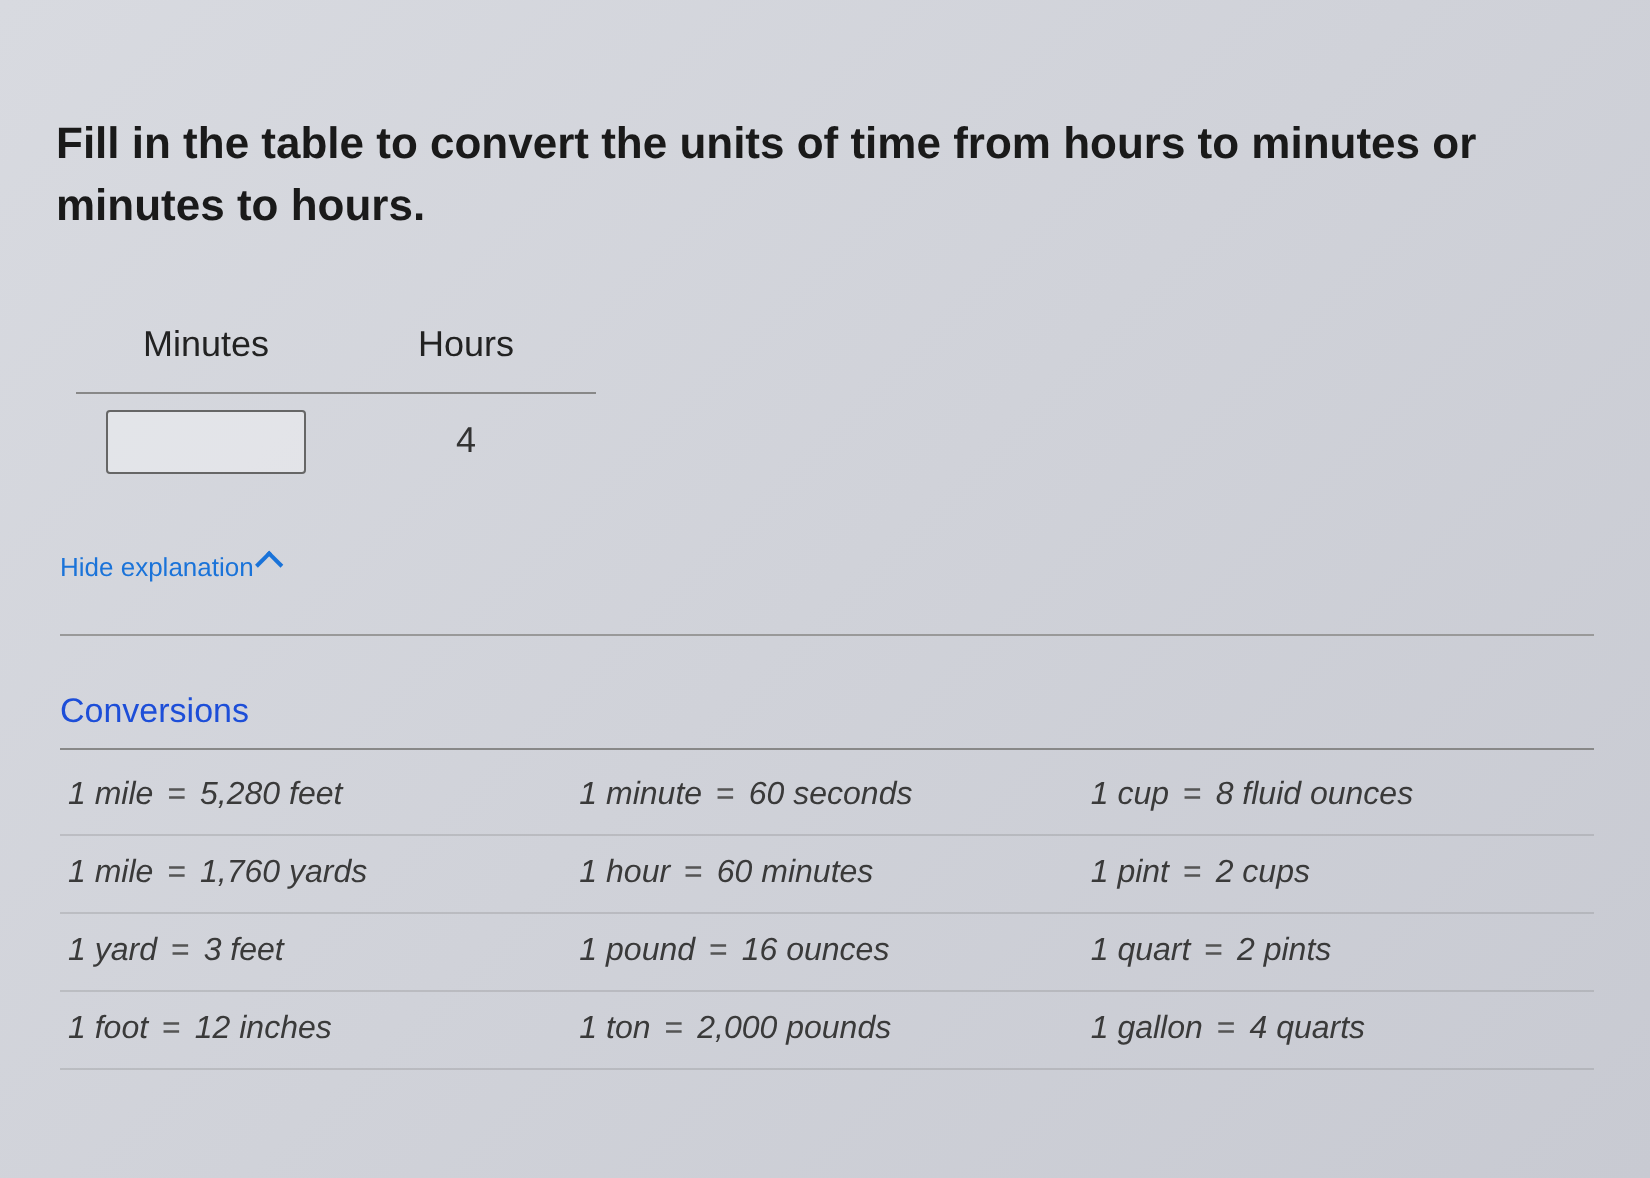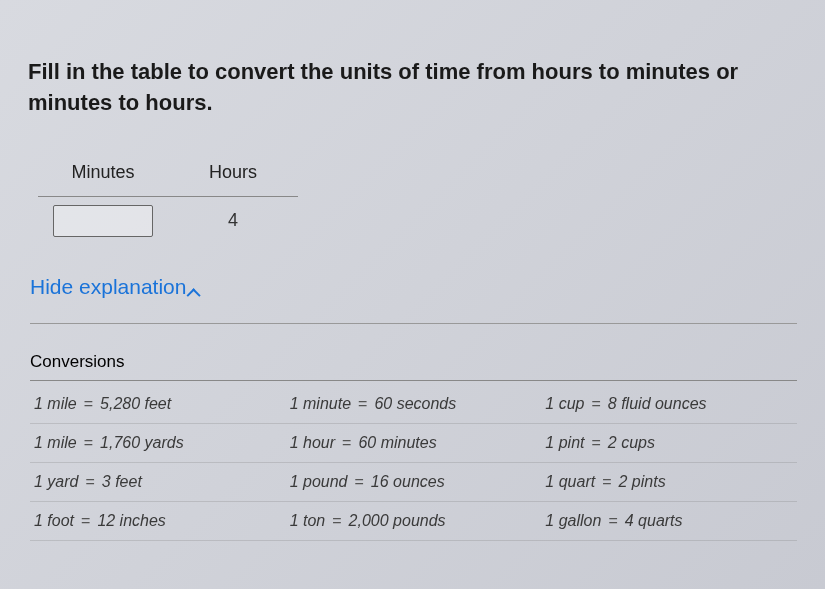--- a/index.html
+++ b/index.html
@@ -47,25 +47,25 @@
     }
     .input-box {
       width: 100px;
       height: 32px;
       border: 1px solid #666;
       background: rgba(255,255,255,0.35);
       border-radius: 2px;
     }
     .toggle-link {
       color: #1a73d9;
-      font-size: 21px;
+      font-size: 13px;
       cursor: pointer;
       margin-left: 2px;
       display: inline-flex;
-      align-items: flex-end;
+      align-items: flex-start;
       gap: 4px;
     }
     .chevron-up {
       display: inline-block;
       width: 10px;
       height: 10px;
       border-left: 2px solid #1a73d9;
       border-top: 2px solid #1a73d9;
       transform: rotate(45deg) translateY(2px);
     }
@@ -74,21 +74,21 @@
       border-top: 1px solid #999;
       padding-top: 28px;
       margin-left: 2px;
     }
     .conv-table {
       width: 100%;
     }
     .conv-title {
       font-size: 17px;
       font-weight: 500;
-      color: #000000;
+      color: #1d4ed8;
       padding-bottom: 8px;
       border-bottom: 1px solid #888;
       margin-bottom: 4px;
     }
     .conv-row {
       display: flex;
       border-bottom: 1px solid rgba(120,120,120,0.25);
     }
     .conv-cell {
       flex: 1;

